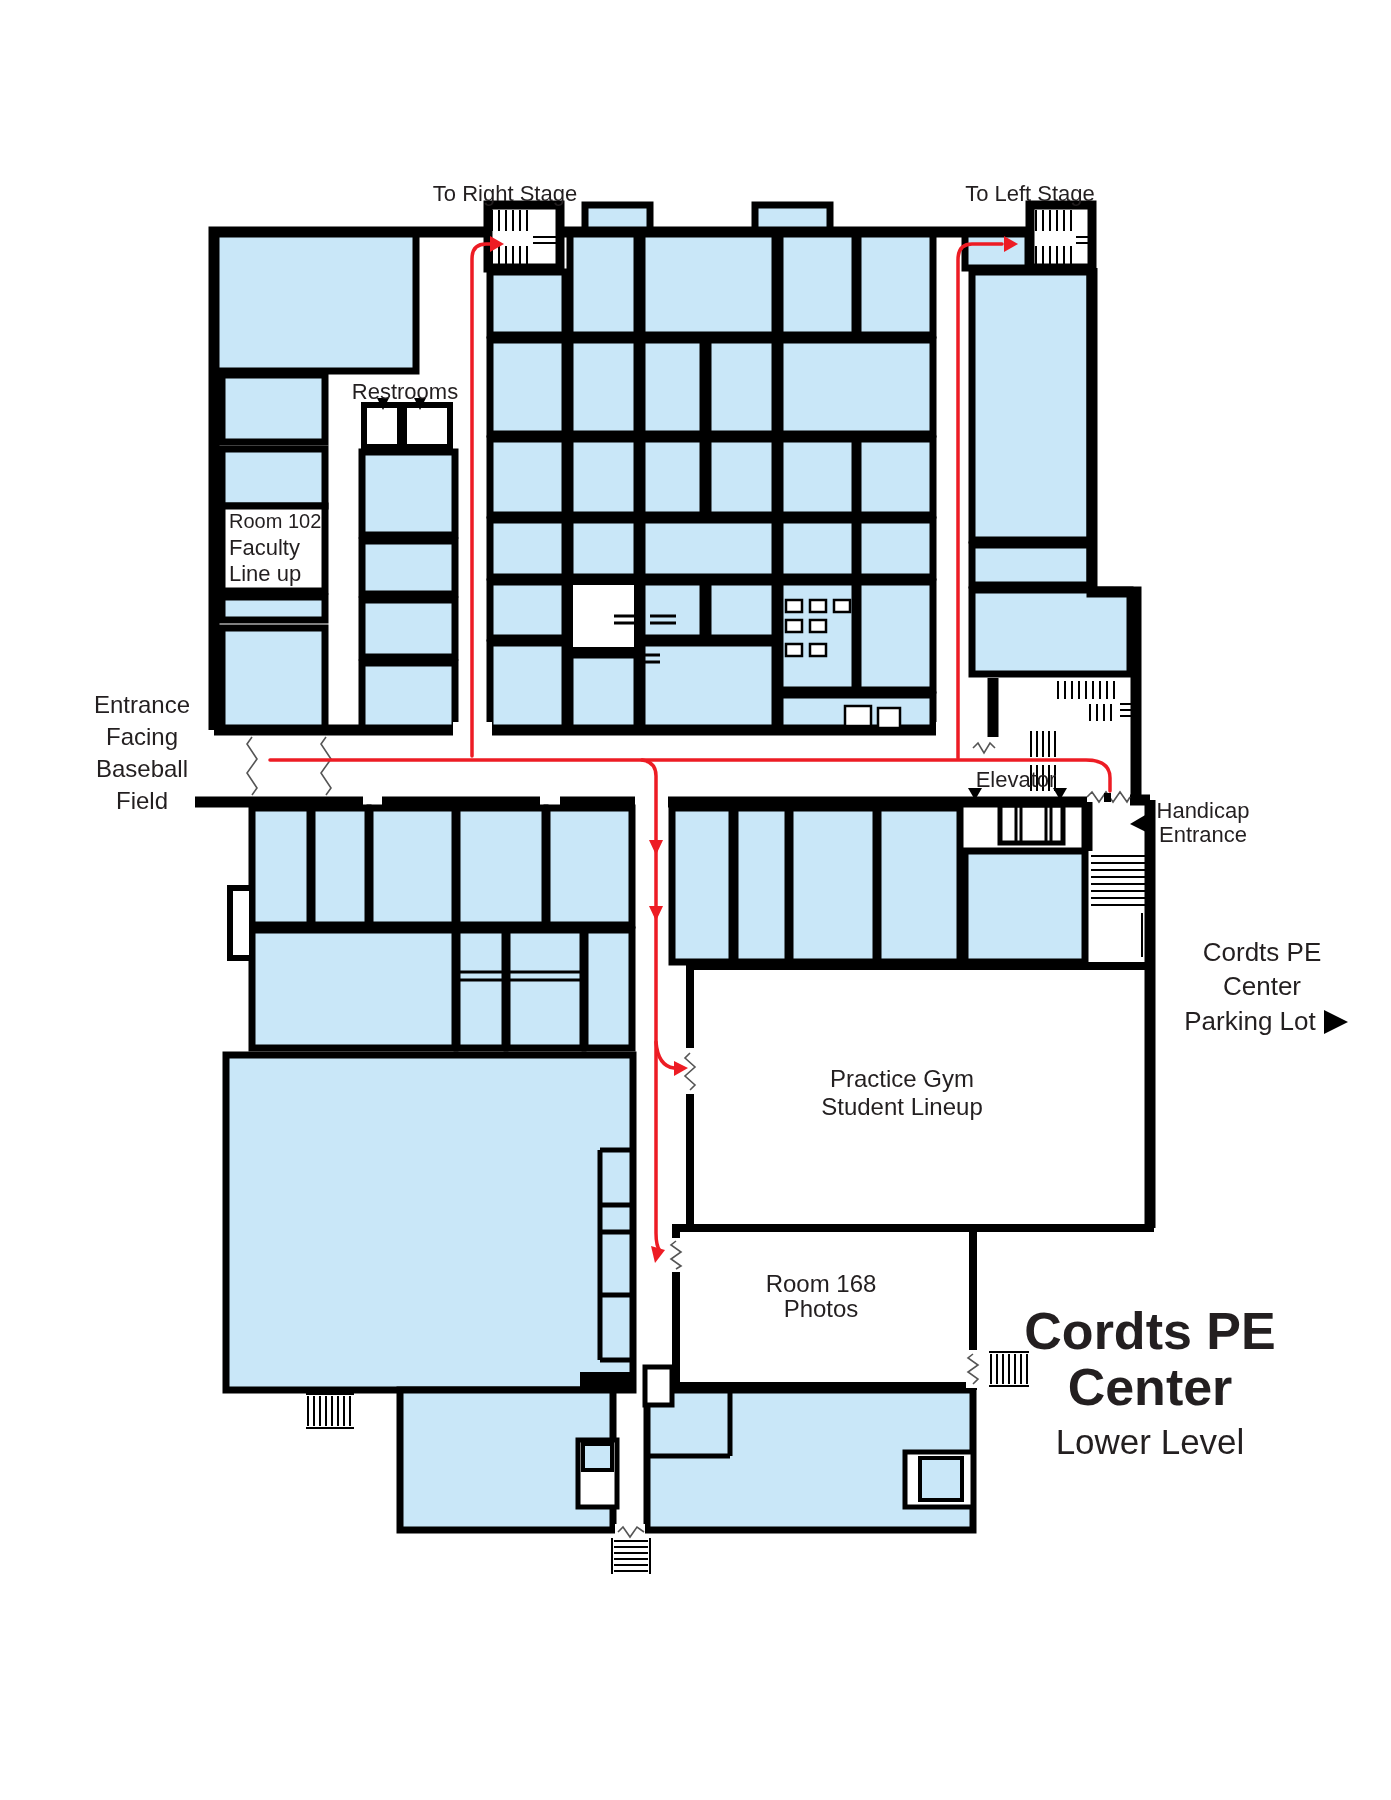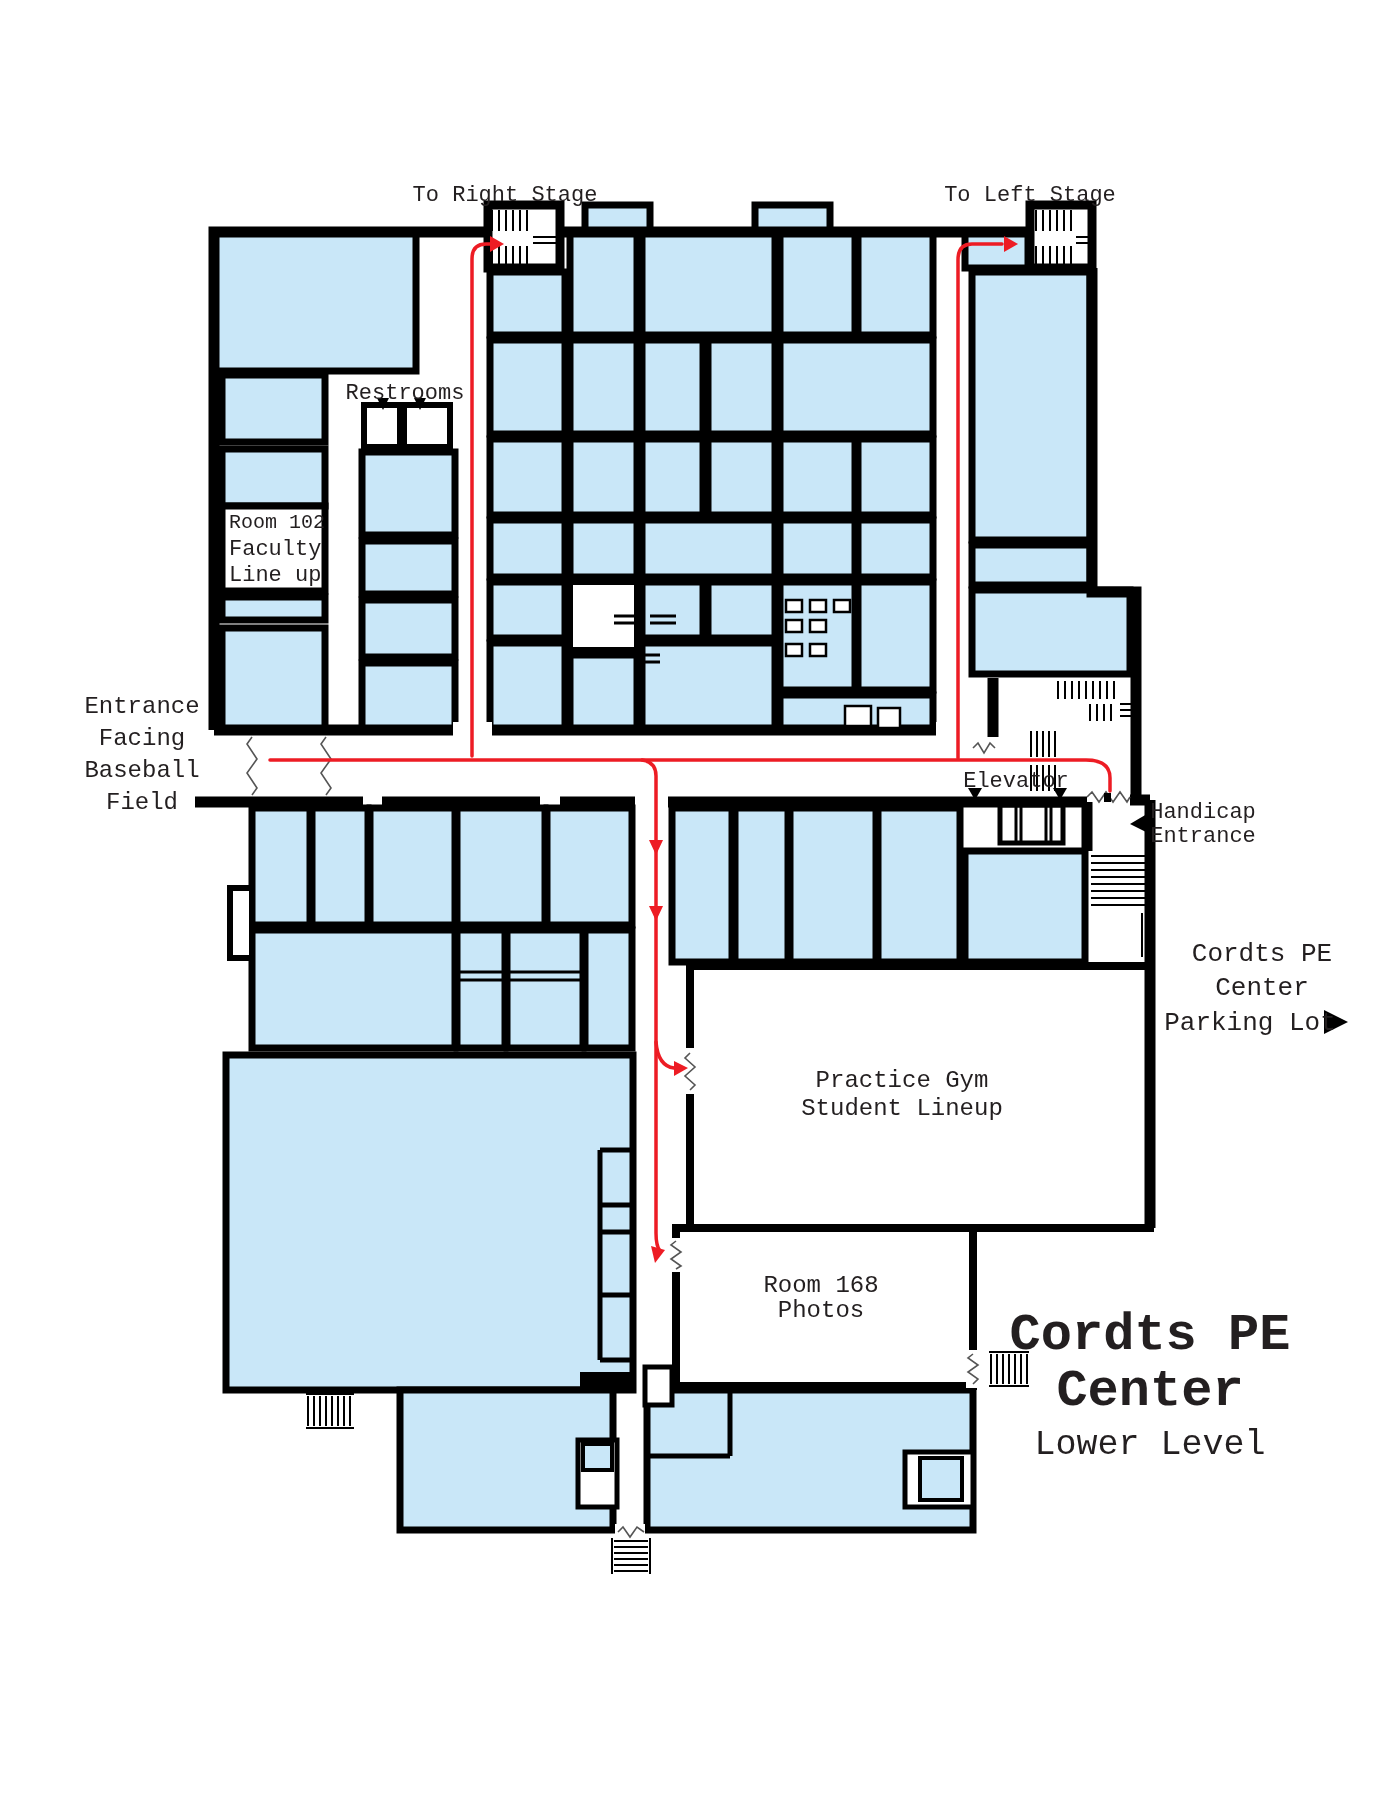--- a/index.html
+++ b/index.html
@@ -1,17 +1,17 @@
 <!DOCTYPE html>
 <html><head>
 <meta charset="utf-8">
 <style>
   html,body{margin:0;padding:0;background:#ffffff;}
   .canvas{position:relative;width:1391px;height:1800px;background:#ffffff;overflow:hidden;
-          font-family:Liberation Mono, monospace;}
+          font-family:Liberation Sans, sans-serif;}
   svg{display:block}
   text{fill:#231f20}
   .lbl{font-size:22px}
   .lbl24{font-size:24px}
   .lbl26{font-size:26px}
   .lbl20{font-size:20px}
   .ttl{font-size:52px;font-weight:600}
   .ttl-sub{font-size:35px;font-weight:400}
 </style>
 </head>

